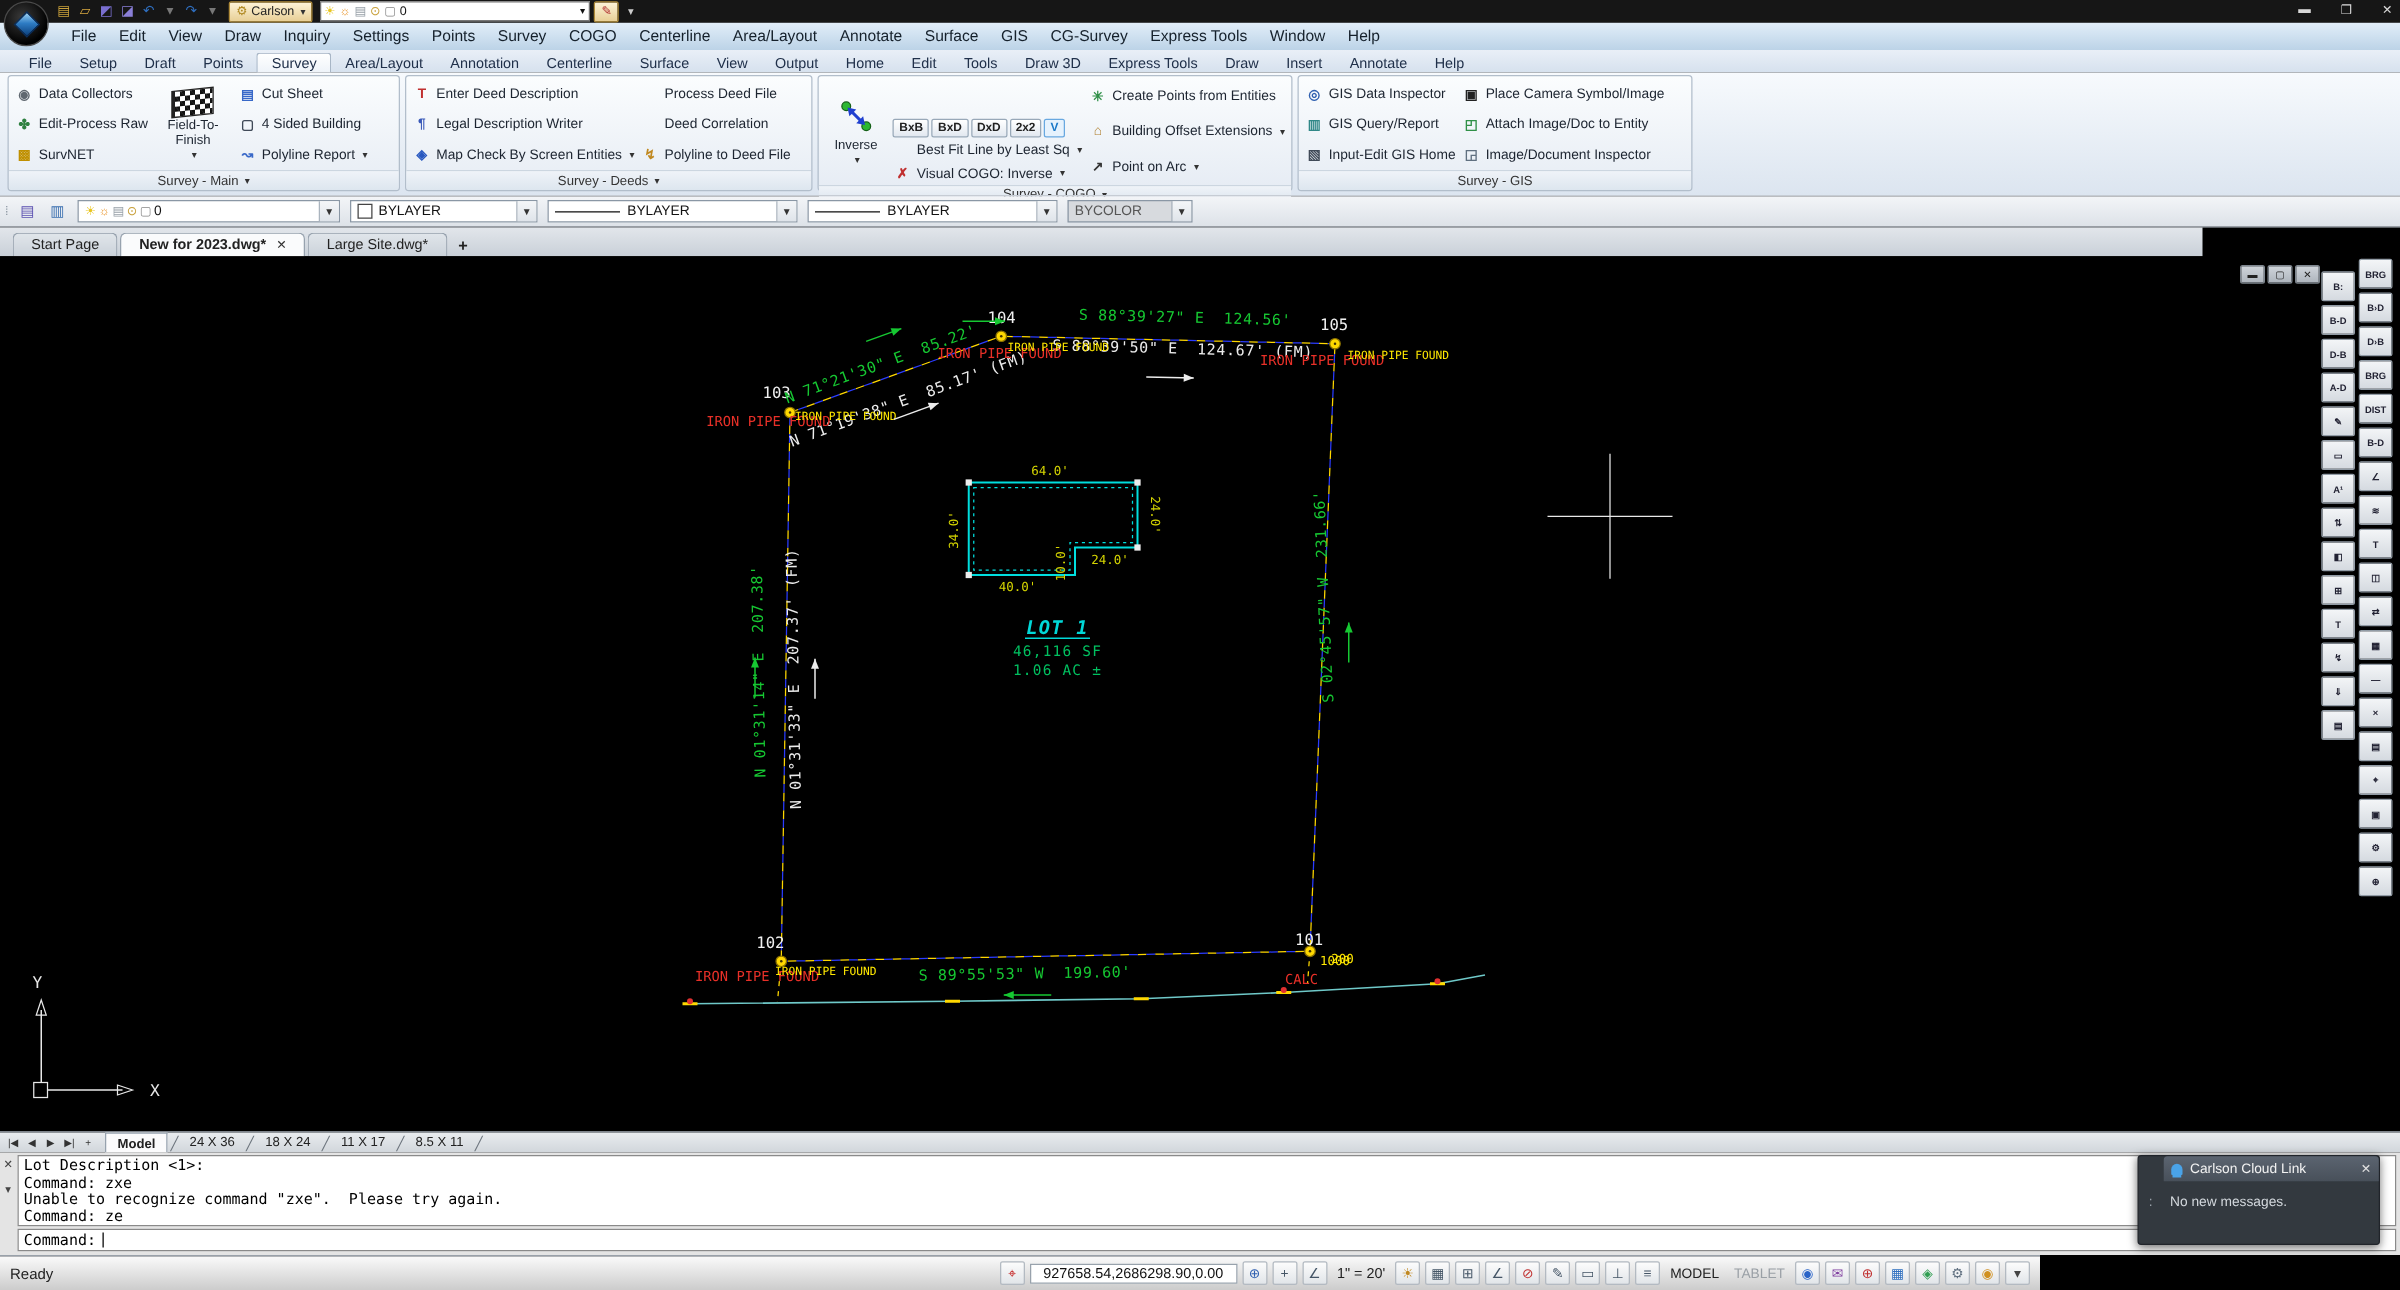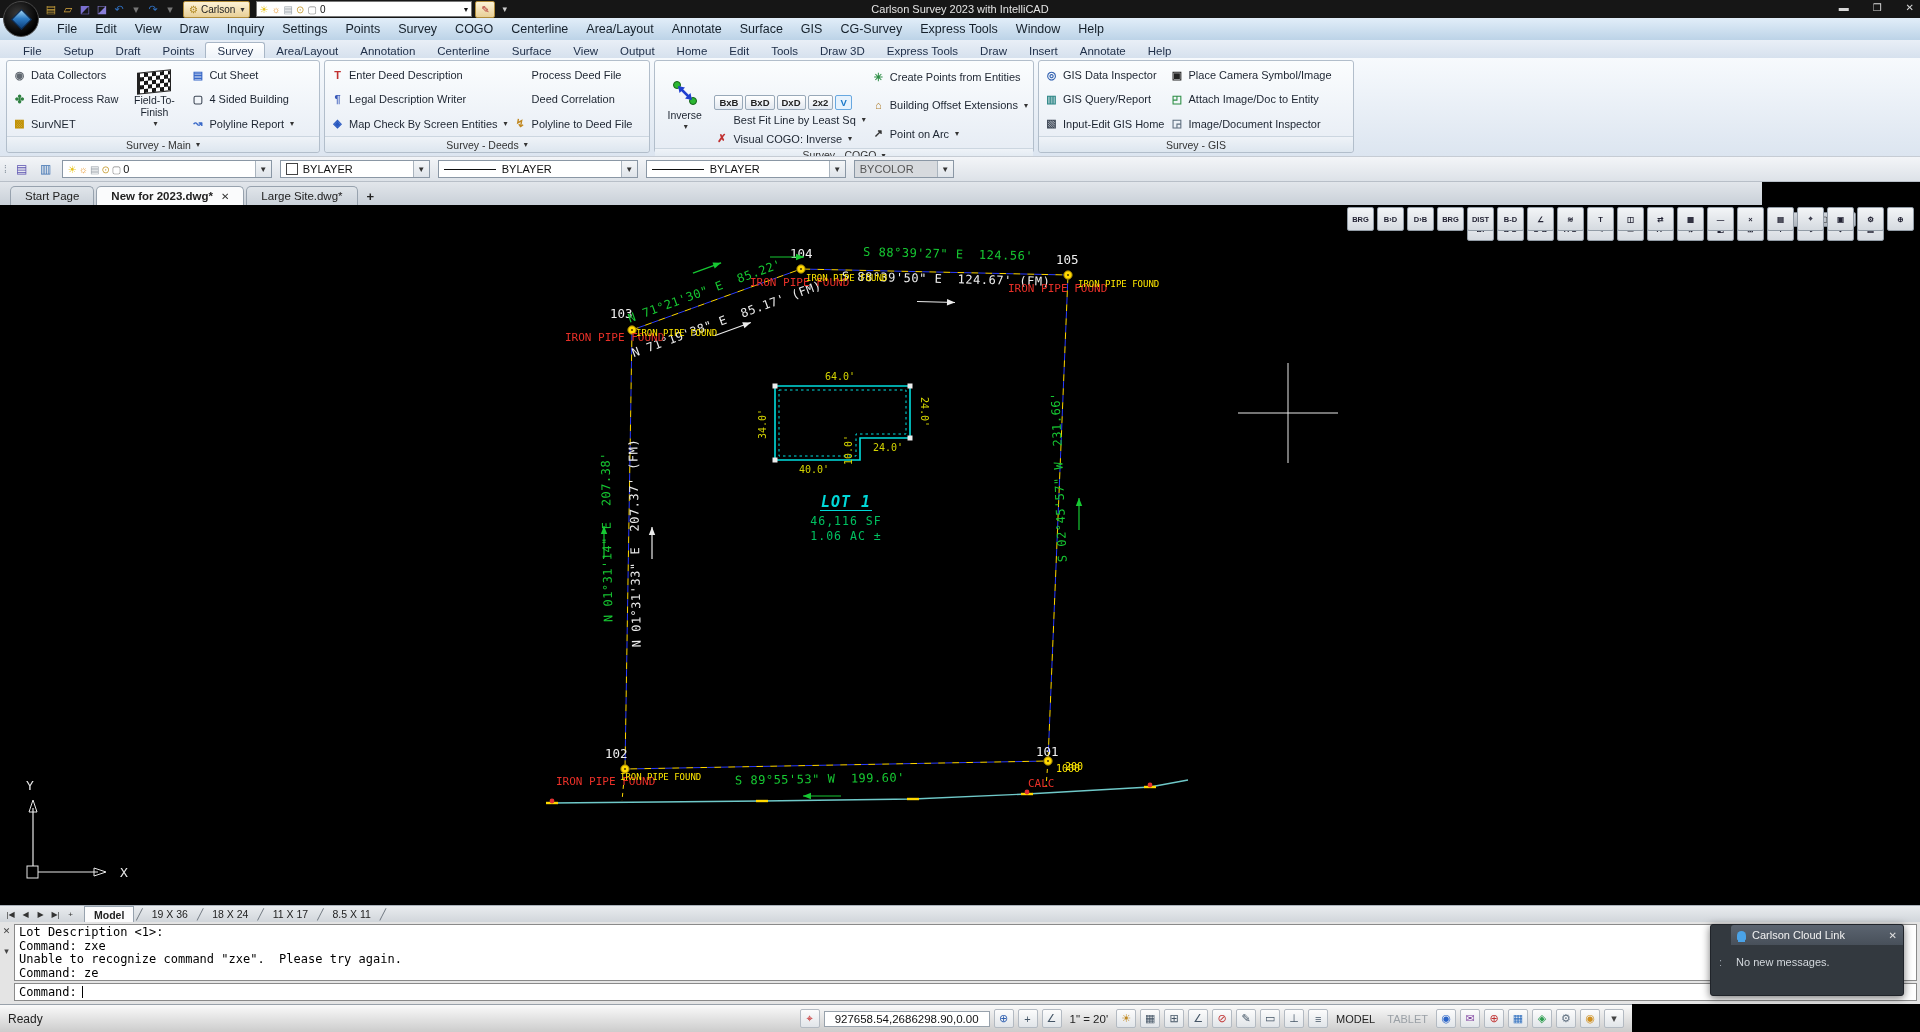--- a/index.html
+++ b/index.html
@@ -88,21 +88,21 @@
   .dtab.active{background:#fafbfc;font-weight:bold;}
   .dtab .x{font-size:10px;font-weight:normal;color:#333;}
   .plus-tab{padding:1px 7px;font-size:13px;font-weight:bold;color:#222;}
   
   .canvas{position:absolute;top:205px;left:0;width:1920px;height:700px;background:#000;overflow:hidden;}
   #dwg{position:absolute;inset:0;}
   #dwg text{font-family:"DejaVu Sans Mono",monospace;}
   .dwgctl{position:absolute;top:7px;right:64px;display:flex;gap:2px;}
   .dwgctl span{width:18px;height:13px;background:linear-gradient(#cfd4da,#aeb5bd);border:1px solid #7e868f;
         border-radius:2px;font-size:8px;color:#222;display:flex;align-items:center;justify-content:center;}
-  .side-col{position:absolute;display:flex;flex-direction:row;gap:3px;}
+  .side-col{position:absolute;display:flex;flex-direction:column;gap:3px;}
   .side-col.inner{right:36px;top:12px;}
   .side-col.outer{right:6px;top:2px;}
   .side-btn{width:25px;height:22px;background:linear-gradient(#f3f5f7,#d5dae0);border:1px solid #929ca6;
         border-radius:2px;font-size:7.5px;font-weight:bold;color:#223;display:flex;align-items:center;justify-content:center;}
   
   .layoutbar{position:absolute;top:905px;left:0;width:1920px;height:17px;
         background:linear-gradient(#e9ecef,#d1d6db);border-top:1px solid #a9b1ba;display:flex;
         align-items:center;font-size:10.5px;color:#222;padding-left:3px;box-sizing:border-box;}
   .nav-btn{width:15px;text-align:center;font-size:8px;color:#333;}
   .lt-active{padding:0 9px;border:1px solid #97a2ae;border-bottom:none;background:#fbfbfc;
@@ -165,21 +165,20 @@
         <span style="color: rgb(232, 144, 32); font-size: 10px;">☼</span>
         <span style="color: rgb(152, 160, 168); font-size: 10px;">▤</span>
         <span style="color: rgb(200, 160, 58); font-size: 10px;">⊙</span>
         <span style="color: rgb(136, 136, 136); font-size: 10px;">▢</span>
         <span class="lcv">0</span>
         <span style="font-size: 7px;">▼</span>
       </span>
       <span class="plot-btn" style="color: rgb(176, 48, 48);">✎</span>
       <span style="color: rgb(204, 204, 204); font-size: 9px; margin-left: 4px;">▾</span>
     </div>
-  <div class="titletext">Carlson Survey 2023 with IntelliCAD</div>
   <div class="winbtns">
     <span>▬</span>
     <span>❒</span>
     <span>✕</span>
   </div>
 </div>
 <div class="logo">
     <i></i>
   </div>
 
@@ -594,21 +593,21 @@
 </div>
 
 <div class="layoutbar" id="layoutbar">
     <span class="nav-btn">|◀</span>
     <span class="nav-btn">◀</span>
     <span class="nav-btn">▶</span>
     <span class="nav-btn">▶|</span>
     <span class="nav-btn">+</span>
     <span class="lt-active">Model</span>
     <span class="lt-sep">╱</span>
-    <span class="lt">19 X 36</span>
+    <span class="lt">24 X 36</span>
     <span class="lt-sep">╱</span>
     <span class="lt">18 X 24</span>
     <span class="lt-sep">╱</span>
     <span class="lt">11 X 17</span>
     <span class="lt-sep">╱</span>
     <span class="lt">8.5 X 11</span>
     <span class="lt-sep">╱</span>
   </div>
 
 <div class="cmdwin">

